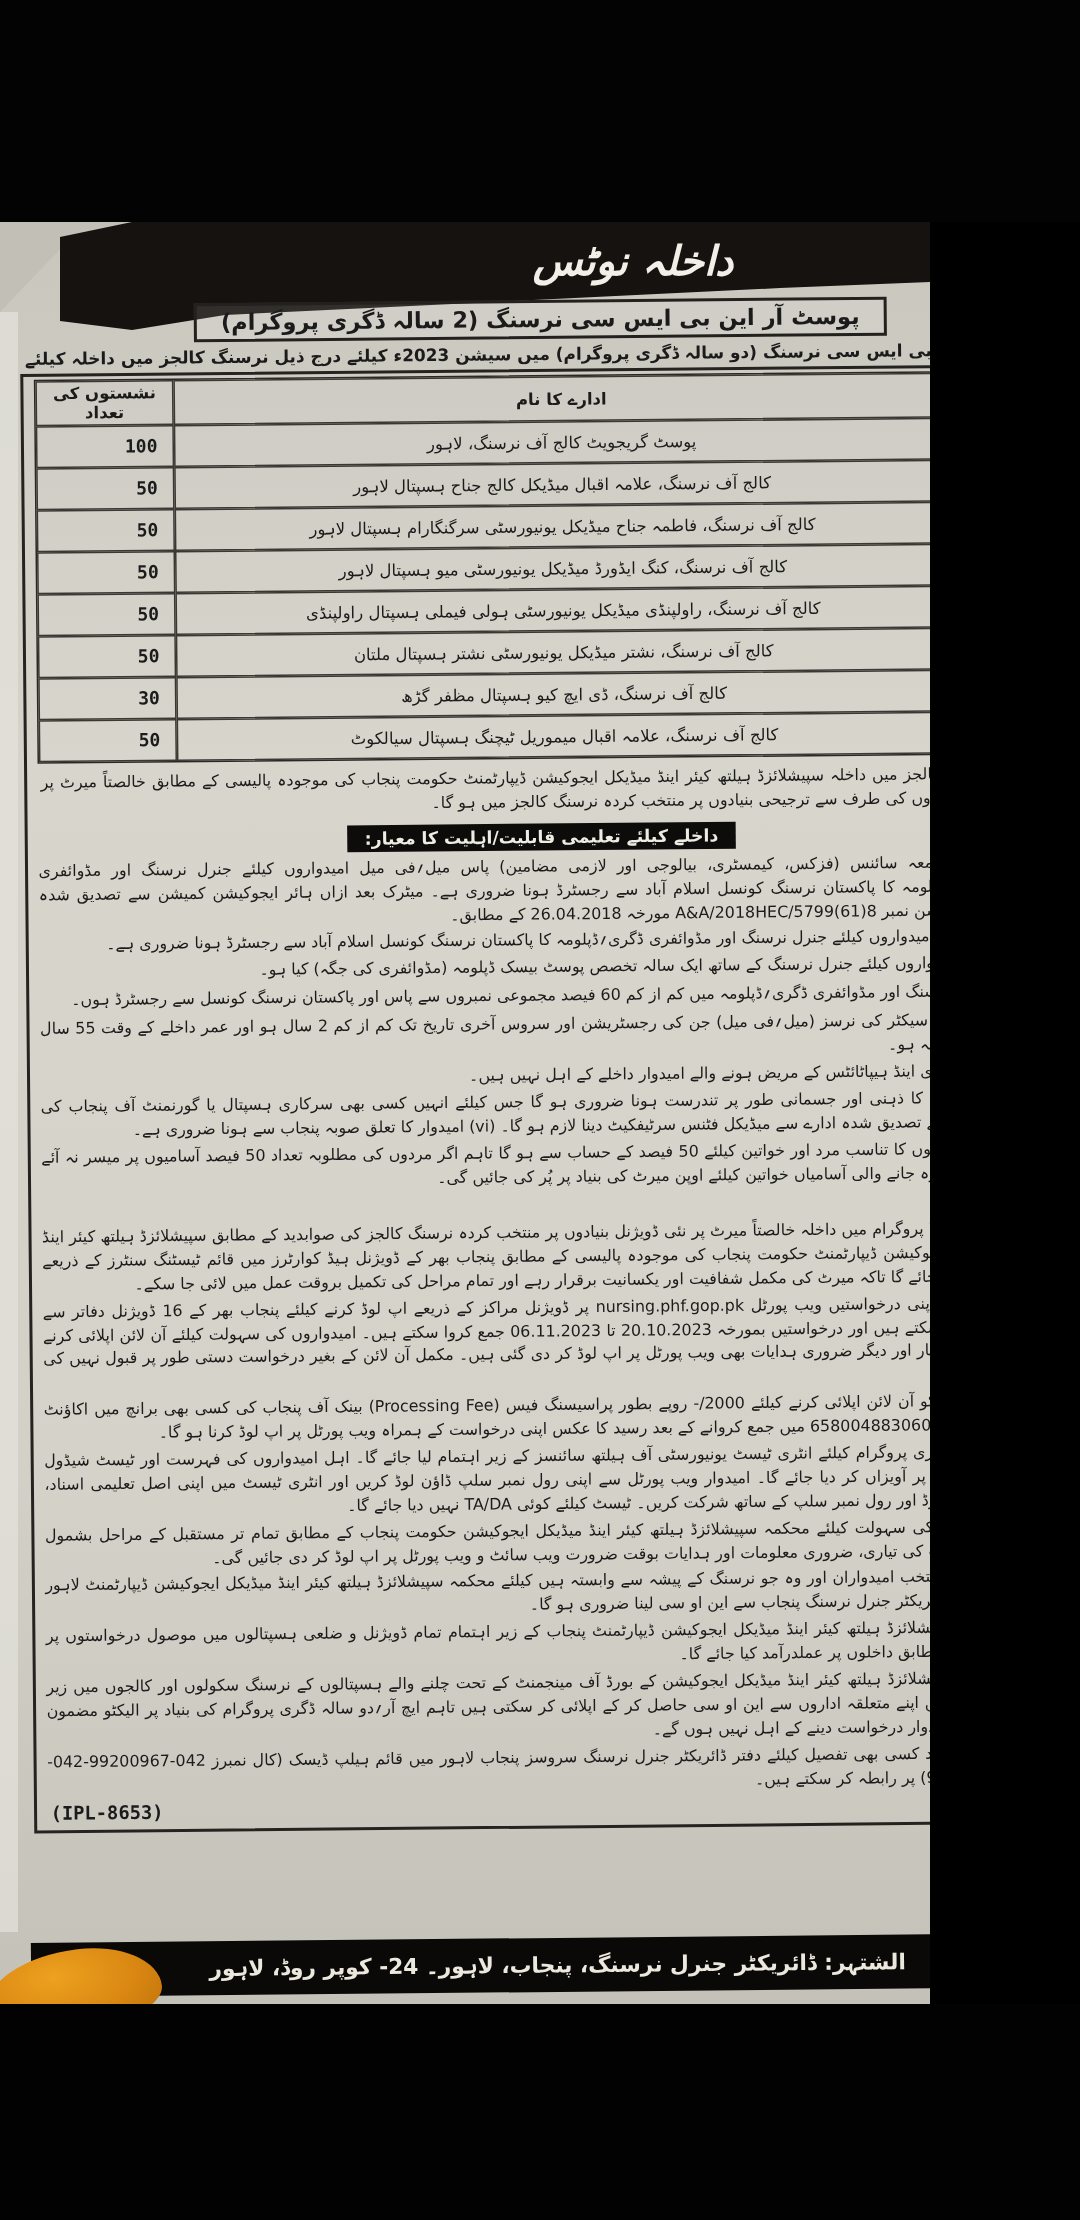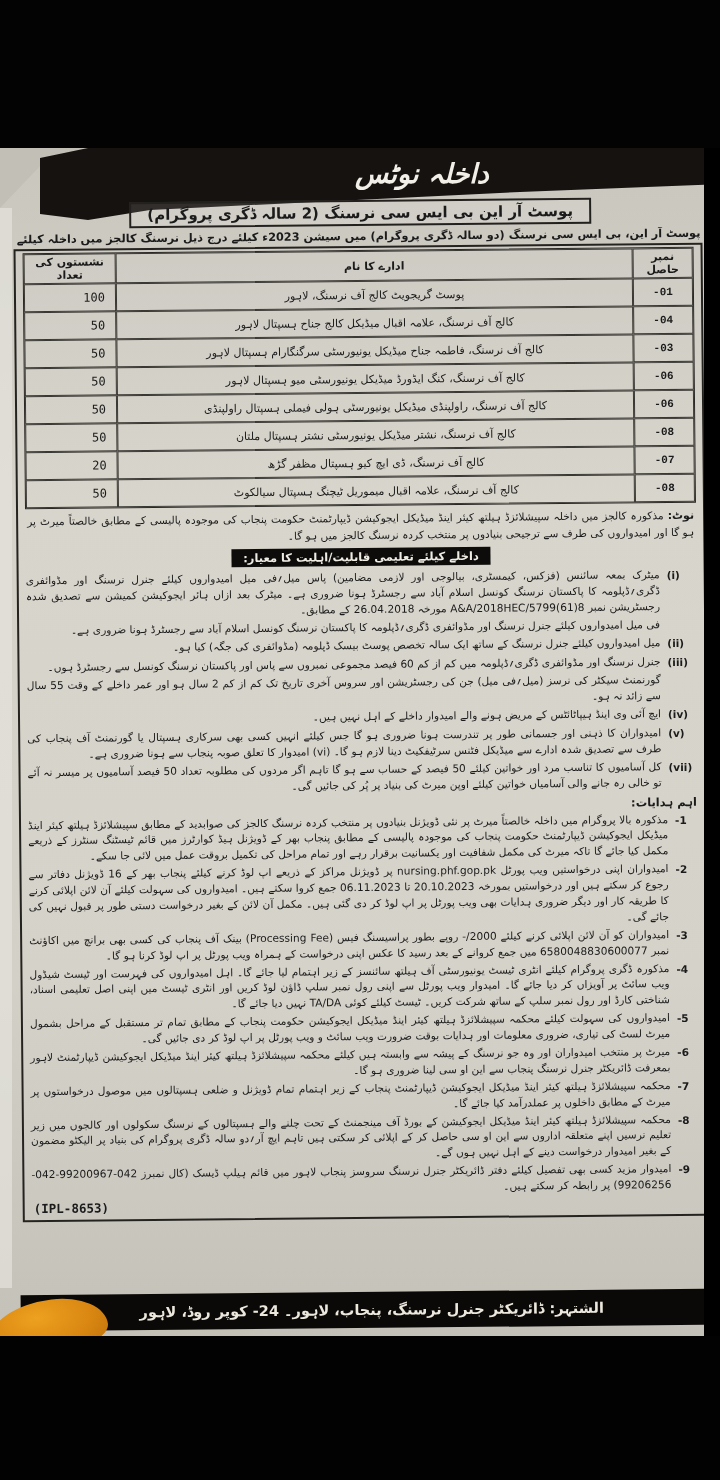--- a/index.html
+++ b/index.html
@@ -1,21 +1,21 @@
 <!DOCTYPE html>
 <html lang="ur"><head>
 <meta charset="utf-8">
 <style>
   html,body{margin:0;padding:0;background:#000;}
   .screen{position:relative;width:720px;height:1480px;background:#000;overflow:hidden;
           font-family:"DejaVu Sans",sans-serif;color:#1b1b1b;}
   .top-black{position:absolute;left:0;top:0;width:720px;height:148px;background:#030303;}
   .bottom-black{position:absolute;left:0;top:1336px;width:720px;height:144px;background:#020202;z-index:7;}
 
-  .photo{position:absolute;left:0;top:148px;width:704px;height:1188px;overflow:hidden;
+  .photo{position:absolute;left:0;top:148px;width:620px;height:1188px;overflow:hidden;
          background:linear-gradient(180deg,#c9c6be 0%,#d6d3ca 30%,#d3d0c7 70%,#c4c1b8 100%);}
   .dark-wedge{position:absolute;left:0;top:0;width:720px;height:80px;background:#15120f;
          clip-path:polygon(88px 0,720px 0,720px 36px,520px 44px,150px 62px,88px 72px,40px 66px,40px 10px);}
   .corner-light{position:absolute;left:0;top:0;width:92px;height:70px;background:#c2bfb7;
          clip-path:polygon(0 0,90px 0,44px 14px,0 60px);}
   .doc-title{position:absolute;left:0;top:10px;width:720px;text-align:center;z-index:2;
          color:#f2efe8;font-size:27px;font-weight:bold;font-style:italic;letter-spacing:1px;
          transform:translateX(62px);}
   .tilt{position:absolute;left:0;top:46px;width:720px;height:1142px;transform:rotate(-0.55deg);transform-origin:360px 0;}
 
@@ -26,21 +26,21 @@
          white-space:nowrap;overflow:hidden;}
 
   .doc-box{margin:3px 18px 0 13px;border:2px solid #25231f;padding:2px 7px 4px 7px;background:rgba(255,255,255,0.05);}
 
   .ntable{direction:rtl;display:grid;grid-template-columns:60px 1fr 92px;border:1.5px solid #2a2824;
           font-size:11.5px;}
   .ntable .cell{border:0.8px solid #3a3833;padding:1px 4px;display:flex;align-items:center;justify-content:center;
           min-height:24px;text-align:center;}
   .ntable .hdr{font-weight:bold;font-size:11px;}
   .ntable .serial{direction:ltr;font-weight:bold;font-family:Liberation Mono, monospace;font-size:11px;}
-  .ntable .seats{direction:ltr;font-weight:normal;justify-content:flex-end;padding-right:10px;
+  .ntable .seats{direction:ltr;font-weight:bold;justify-content:flex-end;padding-right:10px;
           font-family:"DejaVu Sans Mono",monospace;font-size:12px;}
   .ntable .inst{font-size:11px;}
 
   .note{direction:rtl;text-align:justify;font-size:10.6px;line-height:1.5;margin:5px 2px 3px 2px;}
   .note b{font-size:11px;}
 
   .elig-head-wrap{text-align:center;margin:3px 0 4px 0;}
   .elig-head{display:inline-block;background:#0d0c0a;color:#efece4;font-size:11.5px;font-weight:bold;
          padding:2px 12px;direction:rtl;}
 
@@ -107,21 +107,21 @@
           <div class="cell serial">-06</div>
           <div class="cell inst">کالج آف نرسنگ، راولپنڈی میڈیکل یونیورسٹی ہولی فیملی ہسپتال راولپنڈی</div>
           <div class="cell seats">50</div>
 
           <div class="cell serial">-08</div>
           <div class="cell inst">کالج آف نرسنگ، نشتر میڈیکل یونیورسٹی نشتر ہسپتال ملتان</div>
           <div class="cell seats">50</div>
 
           <div class="cell serial">-07</div>
           <div class="cell inst">کالج آف نرسنگ، ڈی ایچ کیو ہسپتال مظفر گڑھ</div>
-          <div class="cell seats">20</div>
+          <div class="cell seats">30</div>
 
           <div class="cell serial">-08</div>
           <div class="cell inst">کالج آف نرسنگ، علامہ اقبال میموریل ٹیچنگ ہسپتال سیالکوٹ</div>
           <div class="cell seats">50</div>
         </div>
 
         <div class="note">
           <b>نوٹ:</b>
           <span>مذکورہ کالجز میں داخلہ سپیشلائزڈ ہیلتھ کیئر اینڈ میڈیکل ایجوکیشن ڈیپارٹمنٹ حکومت پنجاب کی موجودہ پالیسی کے مطابق خالصتاً میرٹ پر ہو گا اور امیدواروں کی طرف سے ترجیحی بنیادوں پر منتخب کردہ نرسنگ کالجز میں ہو گا۔</span>
         </div>

